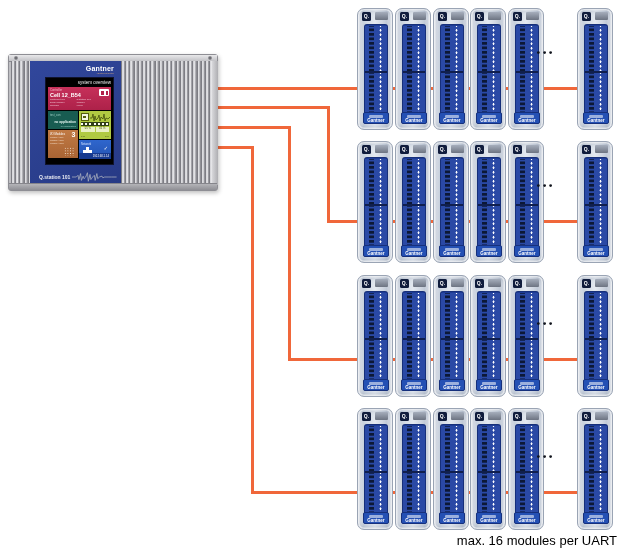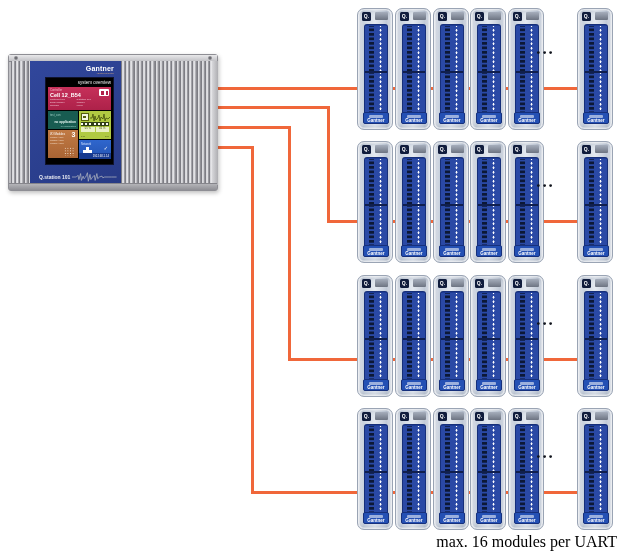--- a/index.html
+++ b/index.html
@@ -108,22 +108,22 @@
   .tile-blue{height:19px;background:linear-gradient(#2f66cd,#2454b2);padding:1.5px 2px;}
   .tb-head{font-size:2.8px;color:#cfe0ff;}
   .net-plus{position:absolute;left:3.5px;top:6.5px;width:9px;height:9px;}
   .net-plus::before{content:"";position:absolute;left:3px;top:0;width:3px;height:9px;background:#fff;}
   .net-plus::after{content:"";position:absolute;left:0;top:3px;width:9px;height:3px;background:#fff;}
   .net-check{position:absolute;right:3px;top:4.5px;color:#ffffff;font-size:5px;}
   .net-band{position:absolute;left:0;right:0;bottom:0;height:6px;background:#16398f;
     text-align:right;font-size:2.8px;color:#ffffff;line-height:6px;padding-right:2px;}
 
   
-  .caption{position:absolute;right:6px;top:533px;font-family:Liberation Serif, serif;
-    font-size:16px;color:#000000;z-index:4;}
+  .caption{position:absolute;right:6px;top:533px;font-family:Liberation Sans, sans-serif;
+    font-size:13px;color:#000000;z-index:4;}
 </style>
 </head>
 <body>
 
 <div id="stage">
 
   <div class="controller">
     <div class="ctrl-top-band"></div>
     <div class="screw s-tl"></div>
     <div class="screw s-tr"></div>

